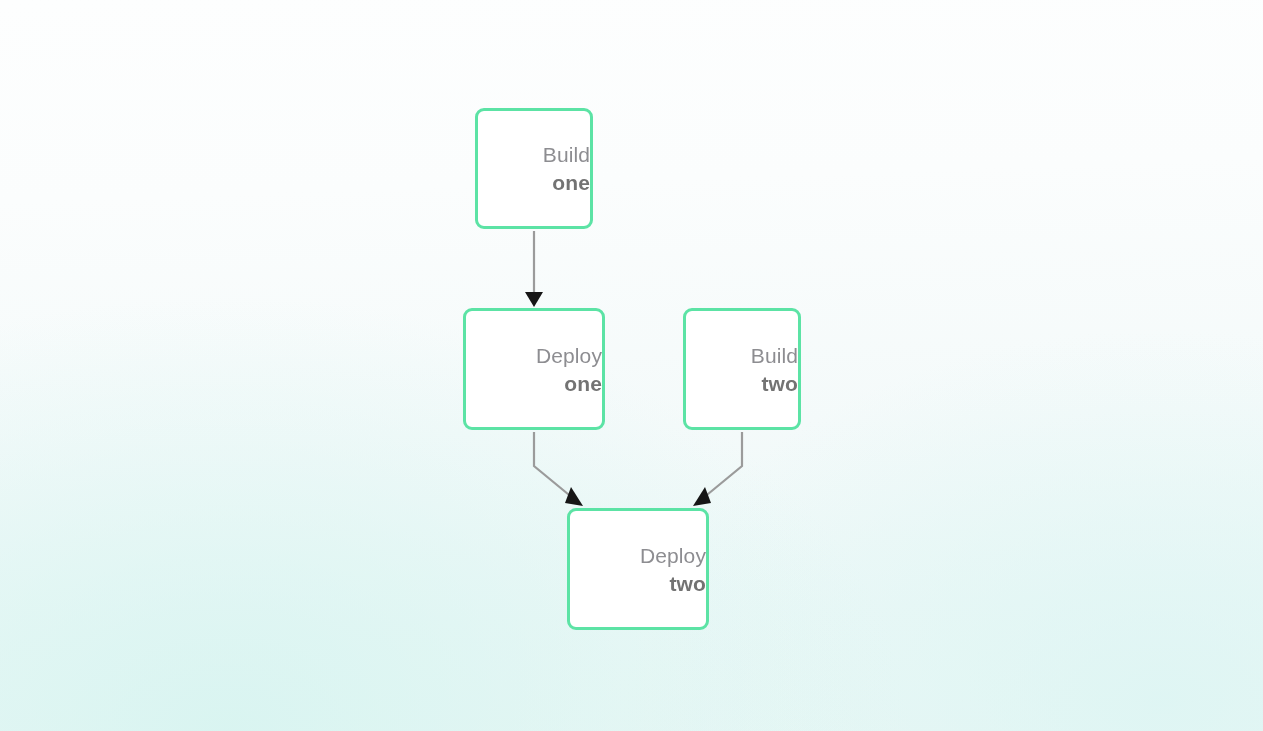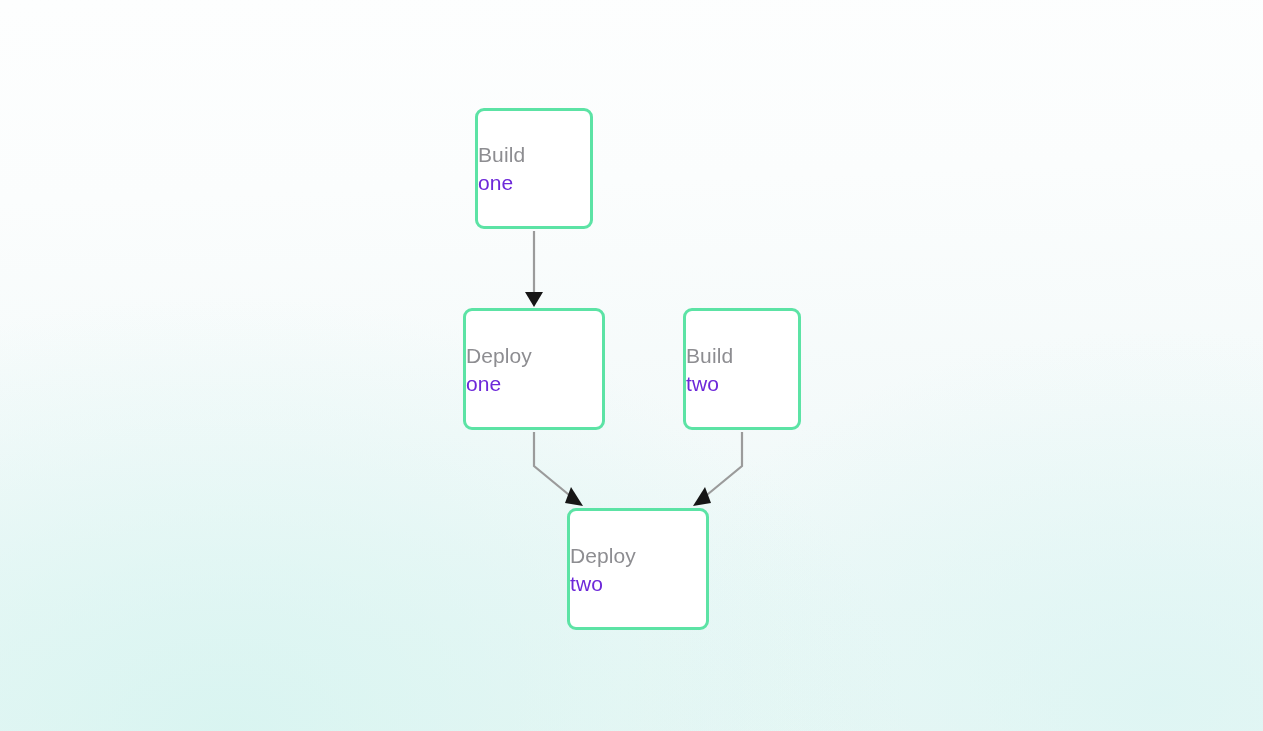--- a/index.html
+++ b/index.html
@@ -32,36 +32,36 @@
     pointer-events: none;
   }
   .node {
     position: absolute;
     box-sizing: border-box;
     background: #ffffff;
     border: 3px solid #5ce3a5;
     border-radius: 9px;
     display: flex;
     flex-direction: column;
-    align-items: flex-start;
+    align-items: flex-end;
     justify-content: center;
     gap: 7px;
   }
   .node-type {
     font-size: 21px;
     line-height: 1;
     color: #8d8d91;
     font-weight: 400;
     letter-spacing: 0.1px;
   }
   .node-name {
     font-size: 21px;
     line-height: 1;
-    color: #6d28d9;
-    font-weight: 400;
+    color: #737373;
+    font-weight: 700;
     letter-spacing: 0.1px;
   }
 </style>
 </head>
 <body>
 
 <div id="canvas">
 
   <svg id="edge-layer" width="1263" height="731" viewBox="0 0 1263 731" xmlns="http://www.w3.org/2000/svg">
     <g>

